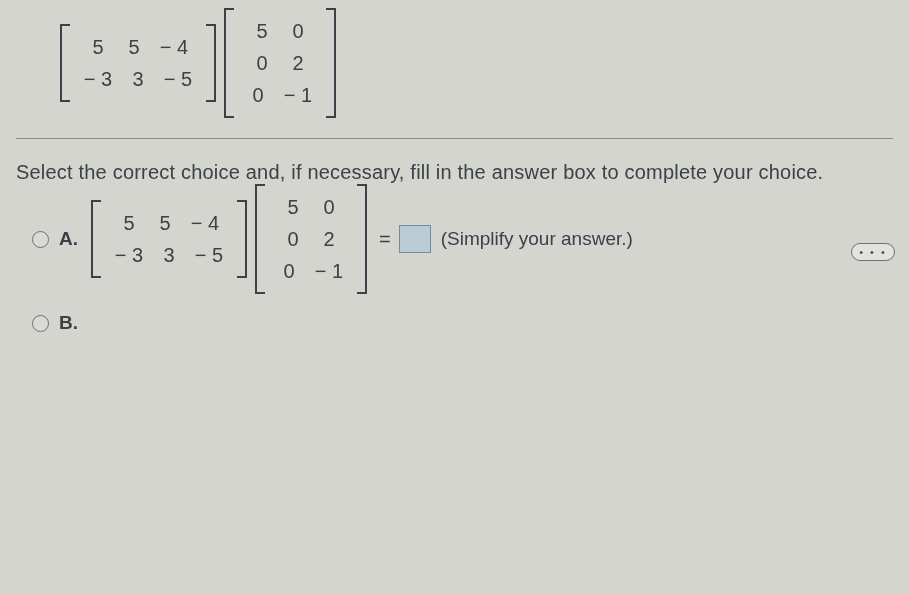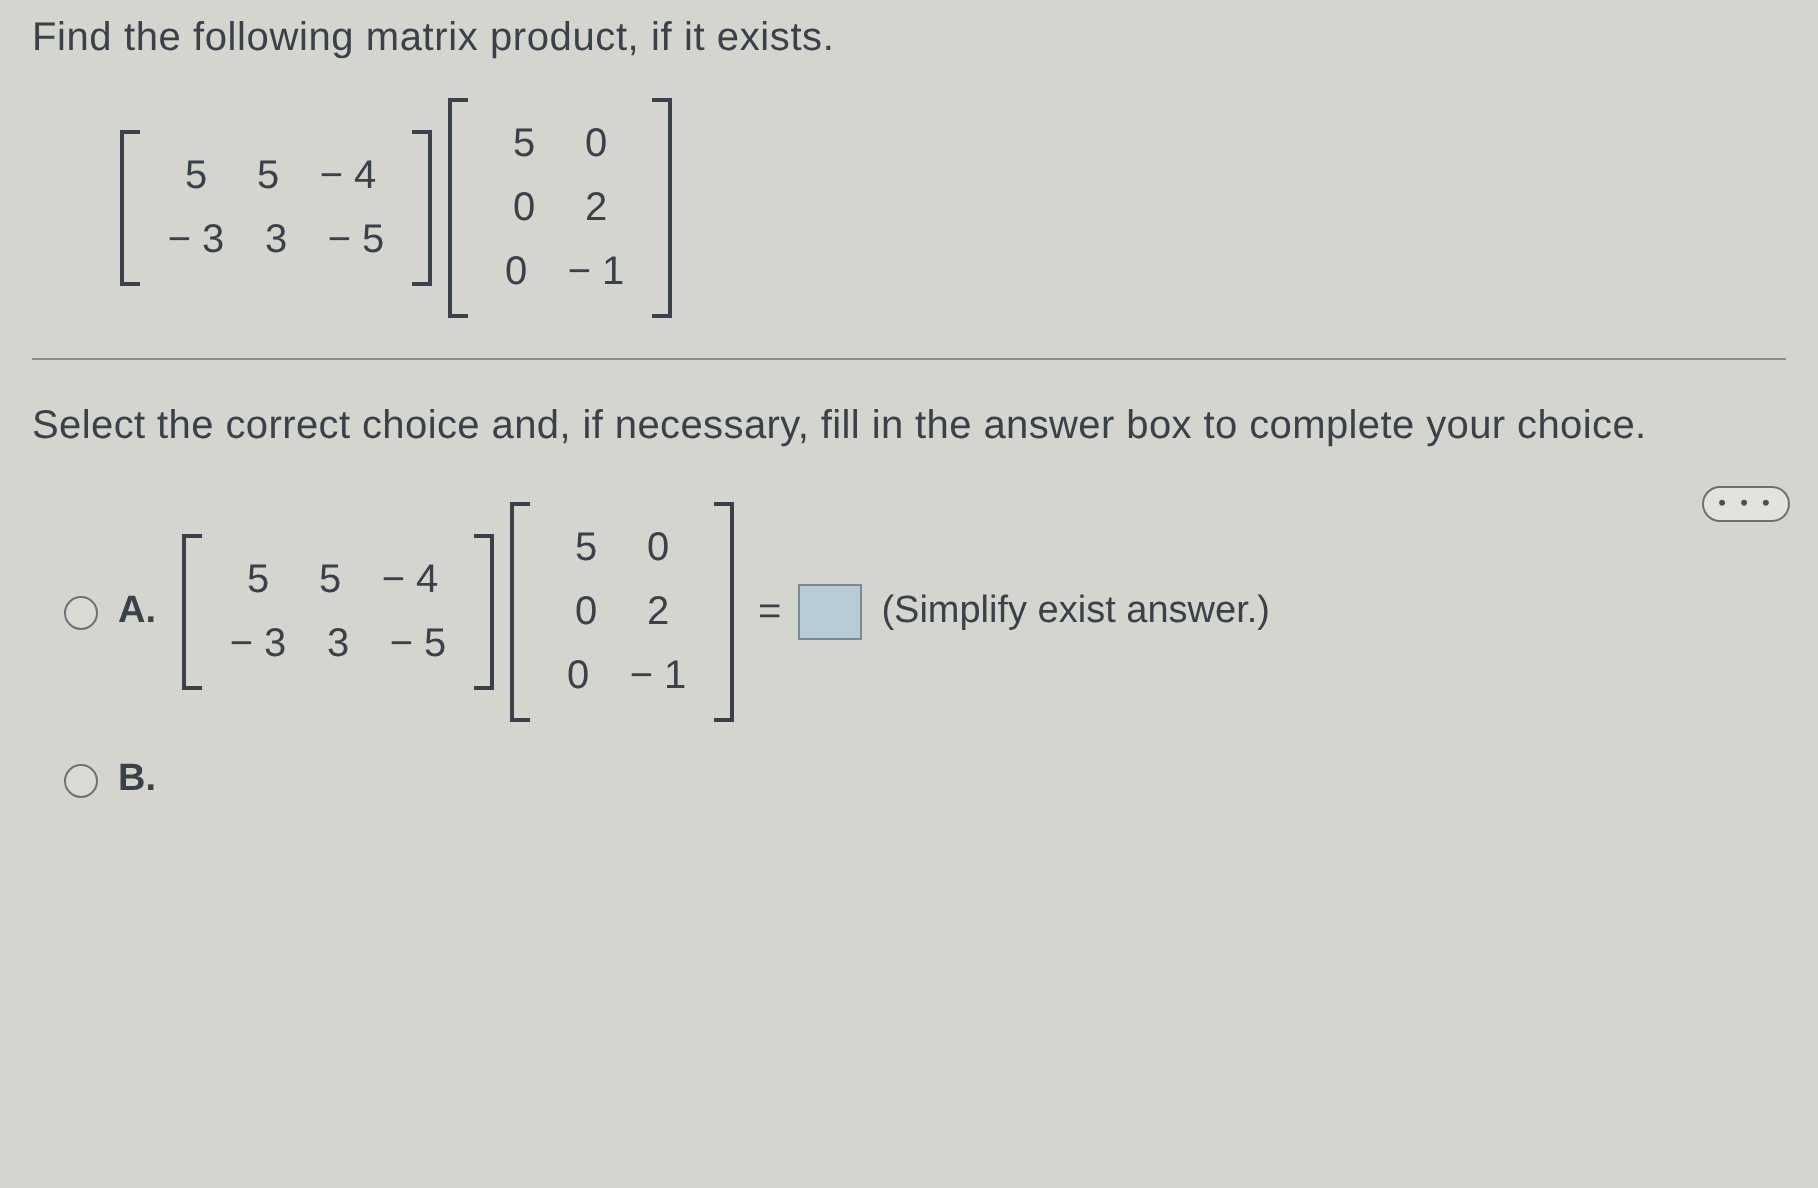--- a/index.html
+++ b/index.html
@@ -12,34 +12,33 @@
 .bracket-l,.bracket-r{width:10px;border-top:2px solid #3a4149;border-bottom:2px solid #3a4149}
 .bracket-l{border-left:2px solid #3a4149}
 .bracket-r{border-right:2px solid #3a4149}
 .h2{height:78px}
 .h3{height:110px}
 .mbody{display:flex;flex-direction:column;justify-content:space-around;padding:4px 6px}
 .mrow{display:flex;justify-content:center}
 .mcell{width:36px;text-align:center;font-size:20px;line-height:1.6}
 .mcell.neg{width:44px}
 .divider{border:none;border-top:1px solid #8a8f86;margin:14px 0 22px 0;width:100%}
-.instruction{font-size:20px;margin-bottom:26px;letter-spacing:0.2px}
+.instruction{font-size:20px;letter-spacing:0.2px}
 .option{display:flex;align-items:center;margin-left:16px;margin-bottom:18px}
 .radio{width:17px;height:17px;border:1.5px solid #6b7076;border-radius:50%;margin-right:10px;background:#d9dad4;flex-shrink:0}
 .opt-label{width:28px;font-weight:bold;font-size:19px}
 .eq{margin:0 8px;font-size:20px}
 .answer-box{width:32px;height:28px;background:#b9ccd6;border:1px solid #7a8a94;display:inline-block}
 .hint{margin-left:10px;font-size:19px}
 .dots-pill{position:absolute;right:14px;top:243px;width:44px;height:18px;border:1px solid #6b7076;border-radius:9px;background:#e2e3dd;display:flex;align-items:center;justify-content:center;font-size:11px;letter-spacing:2px;color:#4a5157}
 </style>
 </head>
 <body>
 
 <div class="content">
-  <div class="question-title">Find the following matrix product, if it exists.</div>
 
   <div class="matrix-row">
     <div class="matrix">
       <div class="bracket bracket-l h2"></div>
       <div class="mbody">
         <div class="mrow">
           <span class="mcell">5</span>
           <span class="mcell">5</span>
           <span class="mcell neg">− 4</span>
         </div>
@@ -107,21 +106,21 @@
           </div>
         <div class="mrow">
             <span class="mcell">0</span>
             <span class="mcell neg">− 1</span>
           </div>
       </div>
       <div class="bracket bracket-r h3"></div>
     </div>
     <span class="eq">=</span>
     <span class="answer-box"></span>
-    <span class="hint">(Simplify exist answer.)</span>
+    <span class="hint">(Simplify your answer.)</span>
   </div>
 
   <div class="option">
     <div class="radio"></div>
     <div class="opt-label">B.</div>
   </div>
 </div>
 
 <div class="dots-pill">• • •</div>
 

